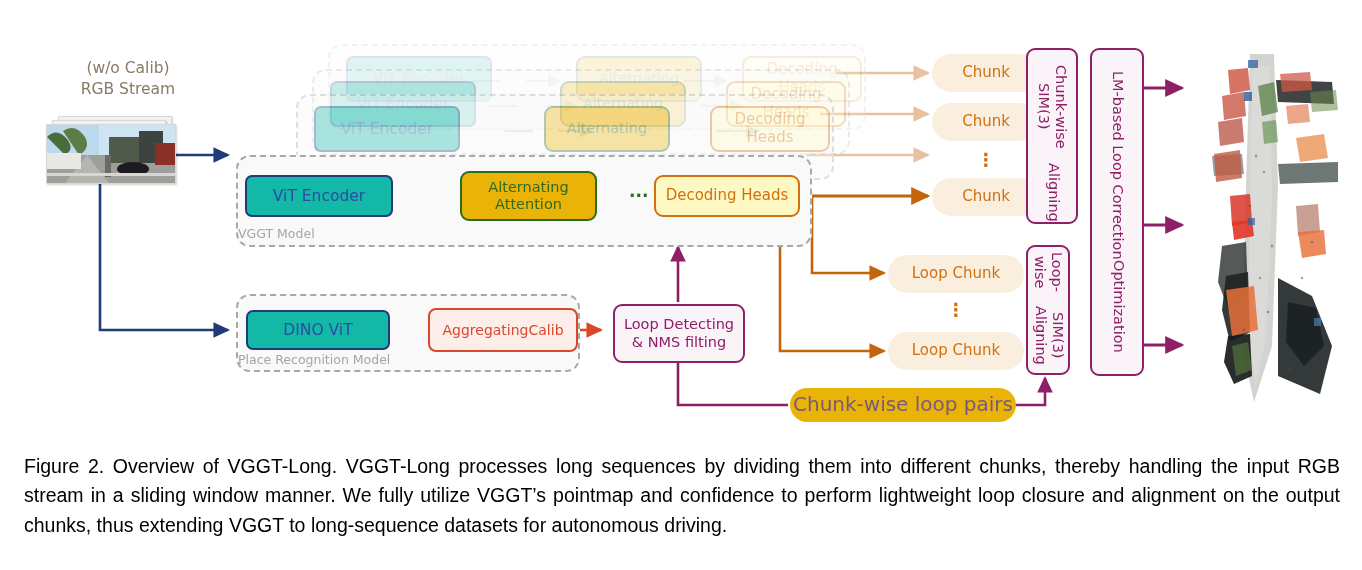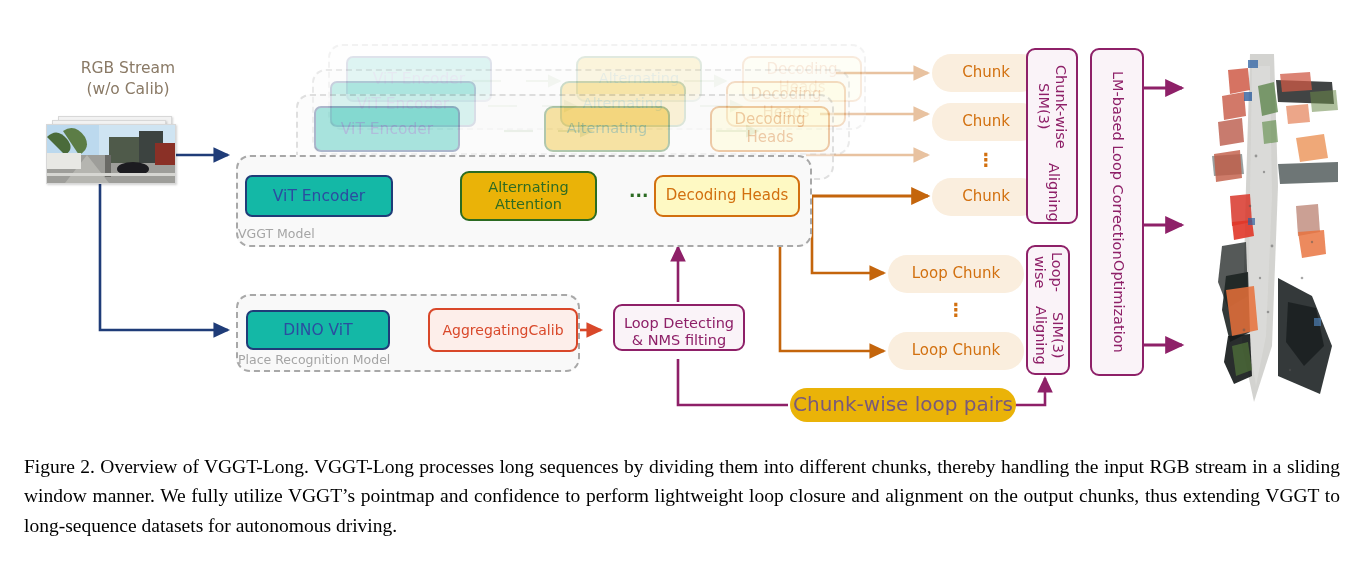--- a/index.html
+++ b/index.html
@@ -53,21 +53,21 @@
   .g3{opacity:.14}
   .dots-h{position:absolute;color:#2b6b22;font-size:17px;font-weight:bold;}
 
   
   .photo-stack{position:absolute;}
   .photo{position:absolute;border:1.5px solid #d8d8d8;background:#f2f2f2;
          box-shadow:1px 1px 2px rgba(0,0,0,.18);overflow:hidden;}
 
   
   #caption{position:absolute;left:24px;top:452px;width:1316px;
-           font-family:Liberation Serif, serif;
+           font-family:Liberation Sans, sans-serif;
            font-size:19.5px;line-height:1.5;color:#000;text-align:justify;}
 </style>
 </head>
 <body>
 
 <div id="figure">
 
   <svg id="svg-layer" viewBox="0 0 1362 440">
     <defs>
       <marker id="ah-navy" markerWidth="7" markerHeight="7" refX="5.6" refY="3" orient="auto">
@@ -138,22 +138,22 @@
     <path d="M678,359 L678,405 L788,405" stroke="#8e2068" stroke-width="2.6" fill="none"></path>
 
     <path d="M1015,405 L1045,405 L1045,378" stroke="#8e2068" stroke-width="2.6" fill="none" marker-end="url(#ah-purple)"></path>
 
     <path d="M1144,88 L1182,88" stroke="#8e2068" stroke-width="3" fill="none" marker-end="url(#ah-purple)"></path>
     <path d="M1144,225 L1182,225" stroke="#8e2068" stroke-width="3" fill="none" marker-end="url(#ah-purple)"></path>
     <path d="M1144,345 L1182,345" stroke="#8e2068" stroke-width="3" fill="none" marker-end="url(#ah-purple)"></path>
   </svg>
 
   <div class="lbl-rgb">
+    <div>(w/o Calib)</div>
     <div>RGB Stream</div>
-    <div>(w/o Calib)</div>
   </div>
 
   <div class="photo-stack" style="left:44px;top:116px;width:130px;height:66px;">
     <div class="photo" style="left:14px;top:0;width:112px;height:54px;"></div>
     <div class="photo" style="left:8px;top:4px;width:112px;height:54px;"></div>
     <div class="photo" style="left:2px;top:8px;width:128px;height:58px;">
       <svg width="128" height="58" viewBox="0 0 128 58">
         <rect x="0" y="0" width="128" height="58" fill="#cfe4f2"></rect>
         <rect x="0" y="0" width="52" height="30" fill="#bcd9ee"></rect>
         <path d="M0,30 L128,30 L128,58 L0,58 z" fill="#9e9e9a"></path>
@@ -213,22 +213,22 @@
   </div>
 
   <div class="node b-blue" style="left:246px;top:310px;width:144px;height:40px;">DINO ViT</div>
 
   <div class="node b-red" style="left:428px;top:308px;width:150px;height:44px;
        flex-direction:row;">
     <span>Aggregating</span>
     <span>Calib</span>
   </div>
 
-  <div class="node b-purple" style="left:613px;top:304px;width:132px;height:47px;
-       flex-direction:column;justify-content:flex-end;">
+  <div class="node b-purple" style="left:613px;top:304px;width:132px;height:59px;
+       flex-direction:column;">
     <span>Loop Detecting</span>
     <span>&amp; NMS filting</span>
   </div>
 
   <div class="node b-chunk" style="left:932px;top:54px;width:108px;height:38px;">Chunk</div>
   <div class="node b-chunk" style="left:932px;top:103px;width:108px;height:38px;">Chunk</div>
   <div class="node" style="left:932px;top:148px;width:108px;height:24px;
        color:#d2700f;font-size:18px;font-weight:bold;">⋮</div>
   <div class="node b-chunk" style="left:932px;top:178px;width:108px;height:38px;">Chunk</div>
 

